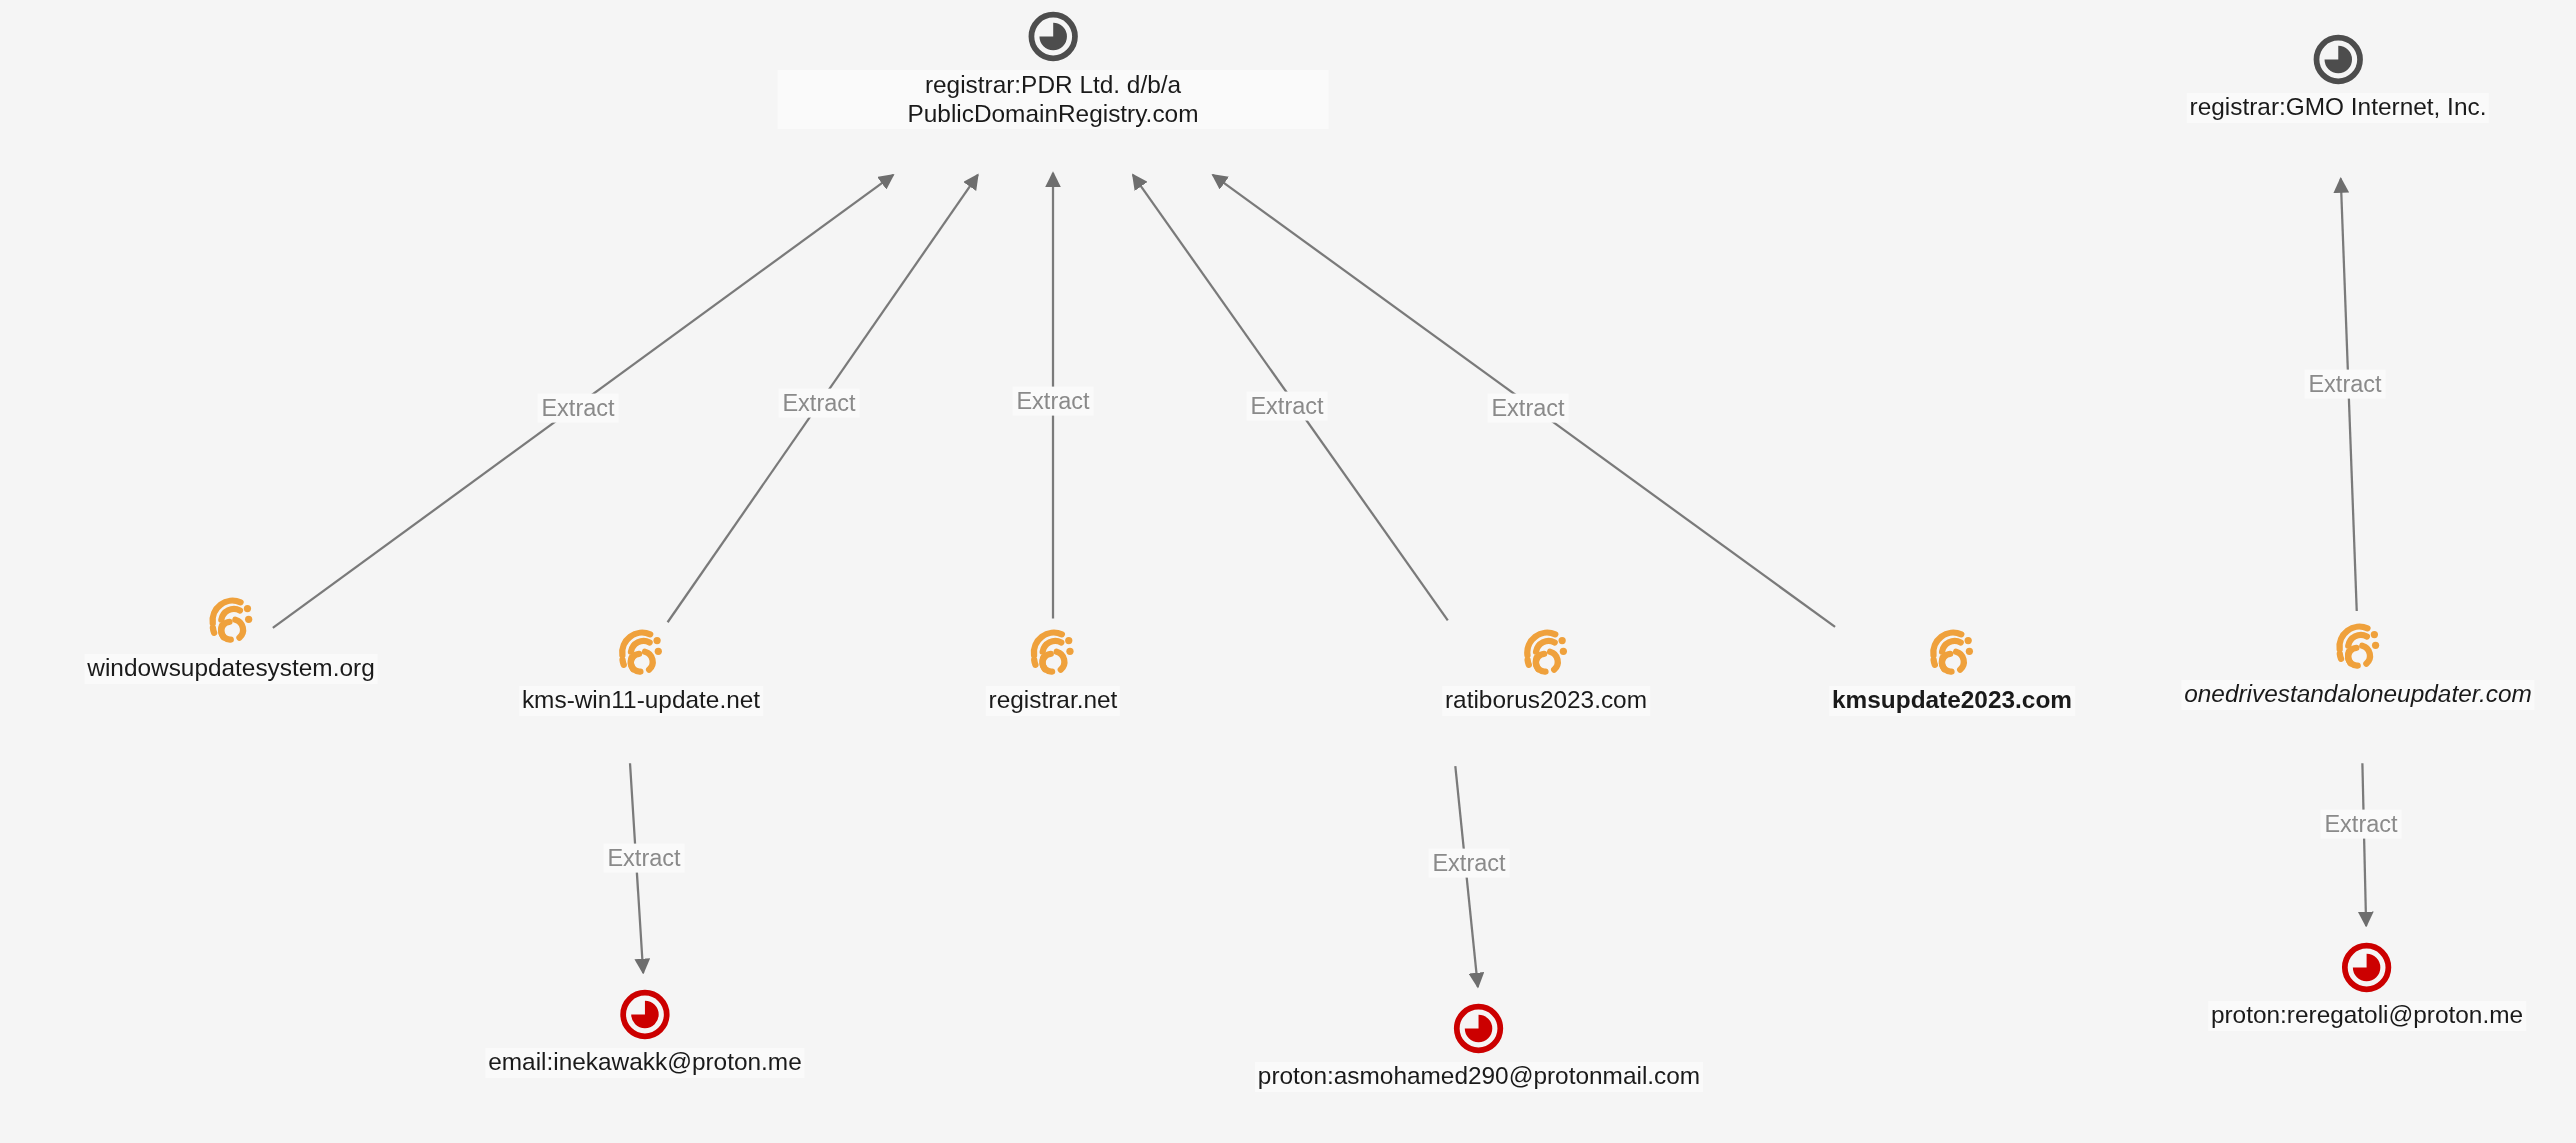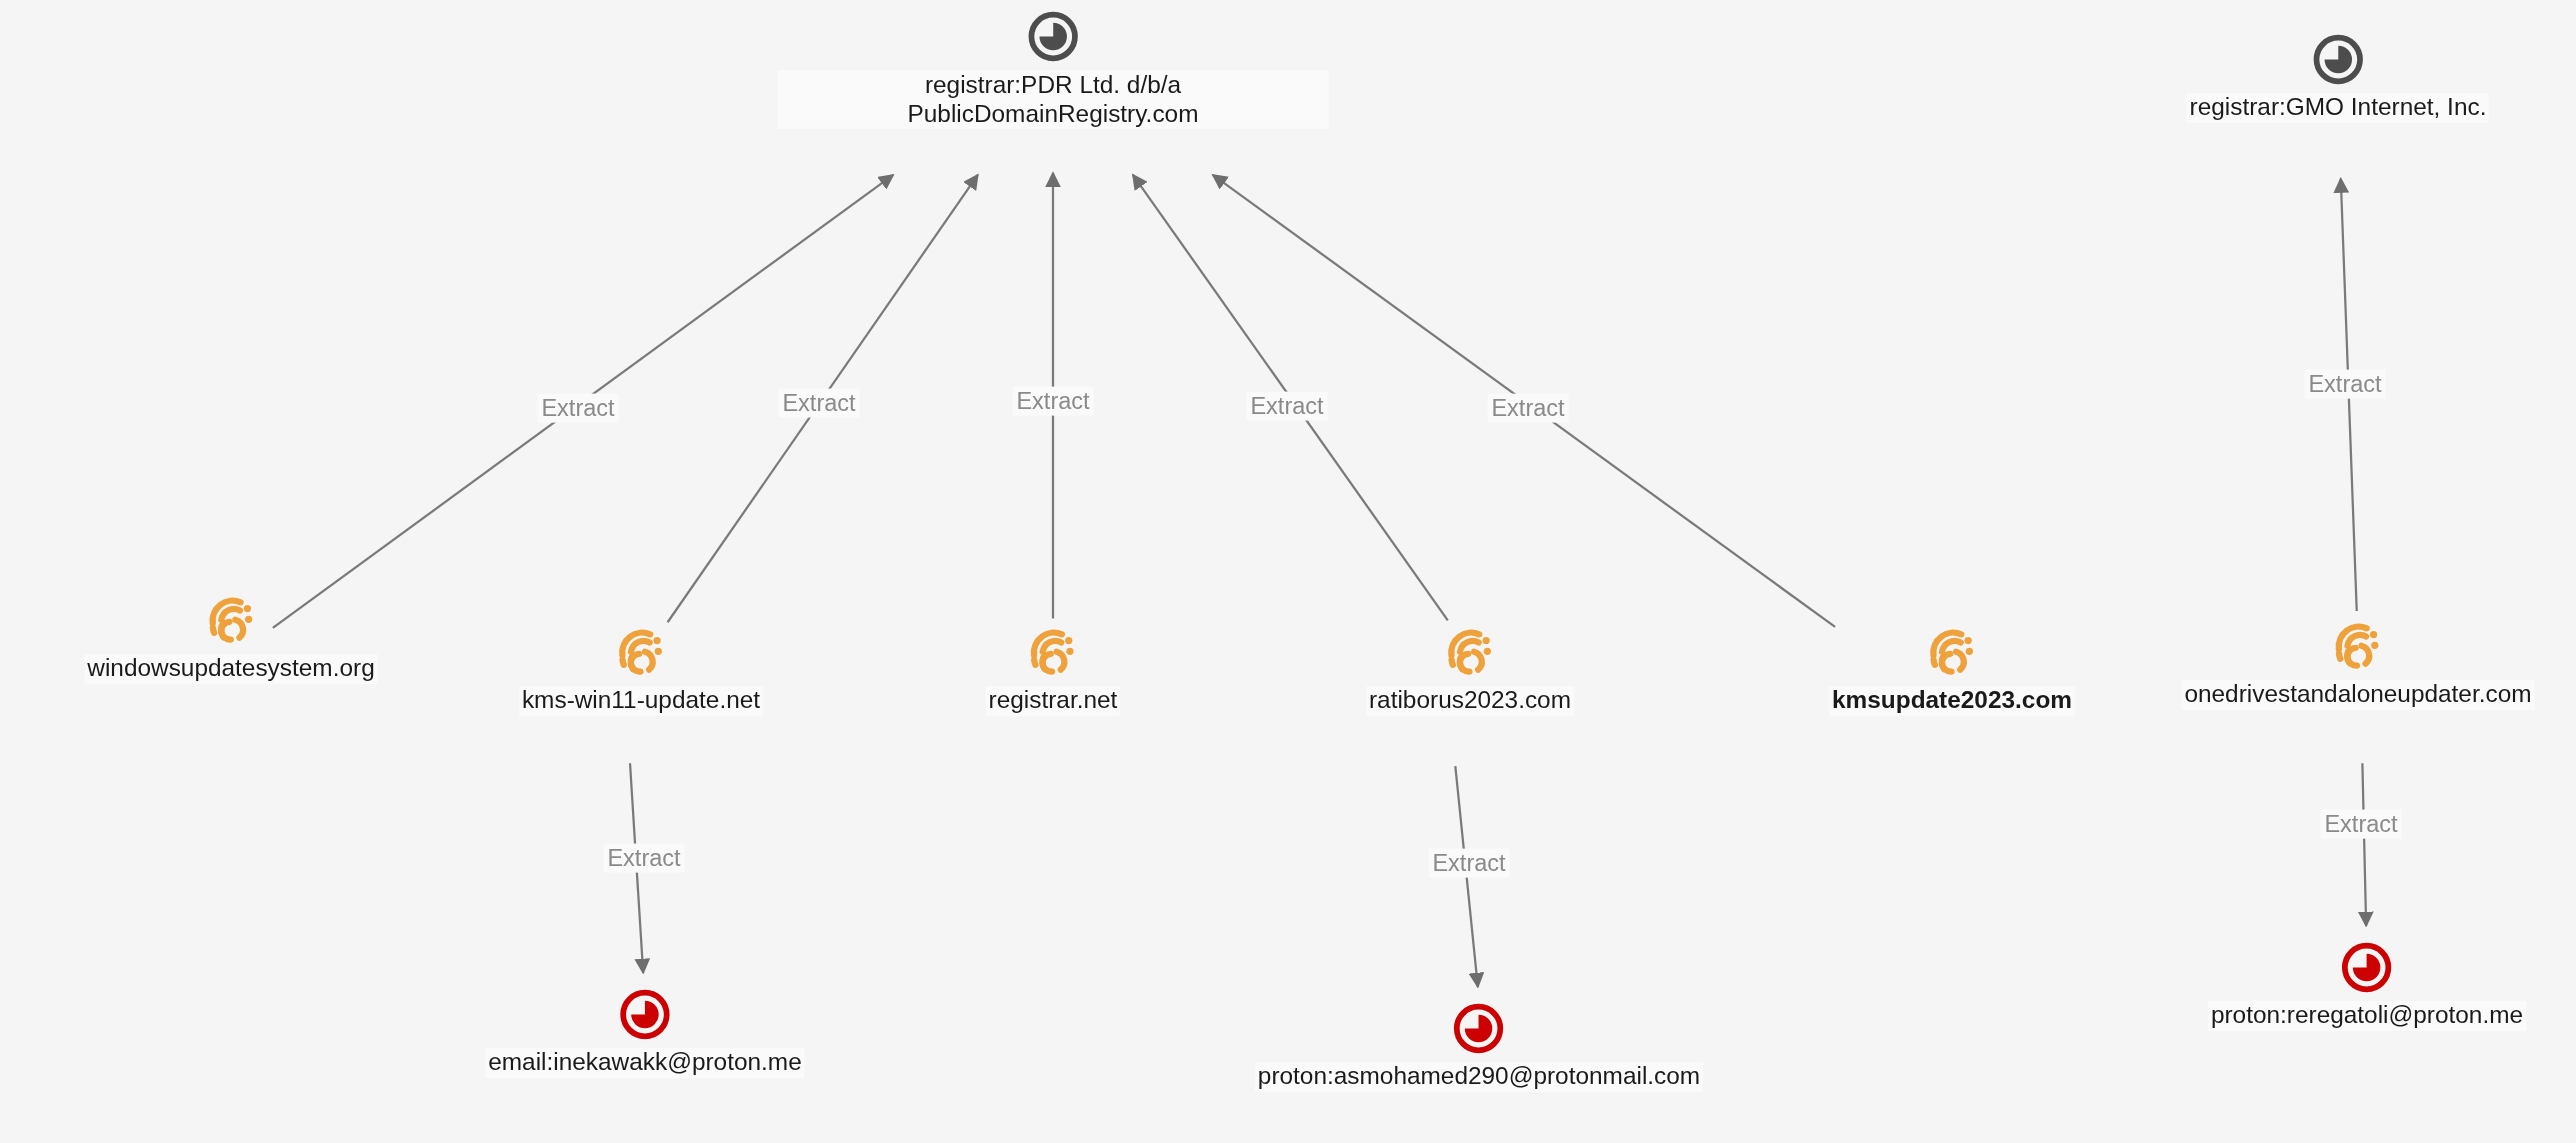--- a/index.html
+++ b/index.html
@@ -137,21 +137,21 @@
               <path d="M15.6 24.6 A10.6 10.6 0 0 1 31 16.9"></path>
               <path d="M17.3 39.0 A11 11 0 0 1 16.0 29.6"></path>
               <path d="M23.4 41.0 A6.4 6.4 0 0 1 22.3 26.3"></path>
               <path d="M30.6 39.4 A8.6 8.6 0 0 0 27.2 24.6"></path>
             </g>
             <circle cx="37.2" cy="15.4" r="3.0" fill="#efa13c"></circle>
             <circle cx="38.2" cy="24.3" r="3.0" fill="#efa13c"></circle>
           </svg></span>
         <div class="node-label">registrar.net</div>
       </div>
-      <div class="node" style="left: 1470px; top: 622px;">
+      <div class="node" style="left: 1546px; top: 622px;">
         <span class="node-icon"><svg width="58" height="58" viewBox="0 0 48 48">
             <g fill="none" stroke="#efa13c" stroke-width="5.2" stroke-linecap="round">
               <path d="M8.5 27.5 A16.5 16.5 0 0 1 31.5 10.2"></path>
               <path d="M9.6 35.4 A15 15 0 0 1 8.6 31.4"></path>
               <path d="M15.6 24.6 A10.6 10.6 0 0 1 31 16.9"></path>
               <path d="M17.3 39.0 A11 11 0 0 1 16.0 29.6"></path>
               <path d="M23.4 41.0 A6.4 6.4 0 0 1 22.3 26.3"></path>
               <path d="M30.6 39.4 A8.6 8.6 0 0 0 27.2 24.6"></path>
             </g>
             <circle cx="37.2" cy="15.4" r="3.0" fill="#efa13c"></circle>
@@ -167,21 +167,21 @@
               <path d="M15.6 24.6 A10.6 10.6 0 0 1 31 16.9"></path>
               <path d="M17.3 39.0 A11 11 0 0 1 16.0 29.6"></path>
               <path d="M23.4 41.0 A6.4 6.4 0 0 1 22.3 26.3"></path>
               <path d="M30.6 39.4 A8.6 8.6 0 0 0 27.2 24.6"></path>
             </g>
             <circle cx="37.2" cy="15.4" r="3.0" fill="#efa13c"></circle>
             <circle cx="38.2" cy="24.3" r="3.0" fill="#efa13c"></circle>
           </svg></span>
         <div class="node-label">kmsupdate2023.com</div>
       </div>
-      <div class="node" style="left: 2358px; top: 616px;">
+      <div class="node" style="left: 2358px; top: 616px; font-style: italic;">
         <span class="node-icon"><svg width="58" height="58" viewBox="0 0 48 48">
             <g fill="none" stroke="#efa13c" stroke-width="5.2" stroke-linecap="round">
               <path d="M8.5 27.5 A16.5 16.5 0 0 1 31.5 10.2"></path>
               <path d="M9.6 35.4 A15 15 0 0 1 8.6 31.4"></path>
               <path d="M15.6 24.6 A10.6 10.6 0 0 1 31 16.9"></path>
               <path d="M17.3 39.0 A11 11 0 0 1 16.0 29.6"></path>
               <path d="M23.4 41.0 A6.4 6.4 0 0 1 22.3 26.3"></path>
               <path d="M30.6 39.4 A8.6 8.6 0 0 0 27.2 24.6"></path>
             </g>
             <circle cx="37.2" cy="15.4" r="3.0" fill="#efa13c"></circle>

